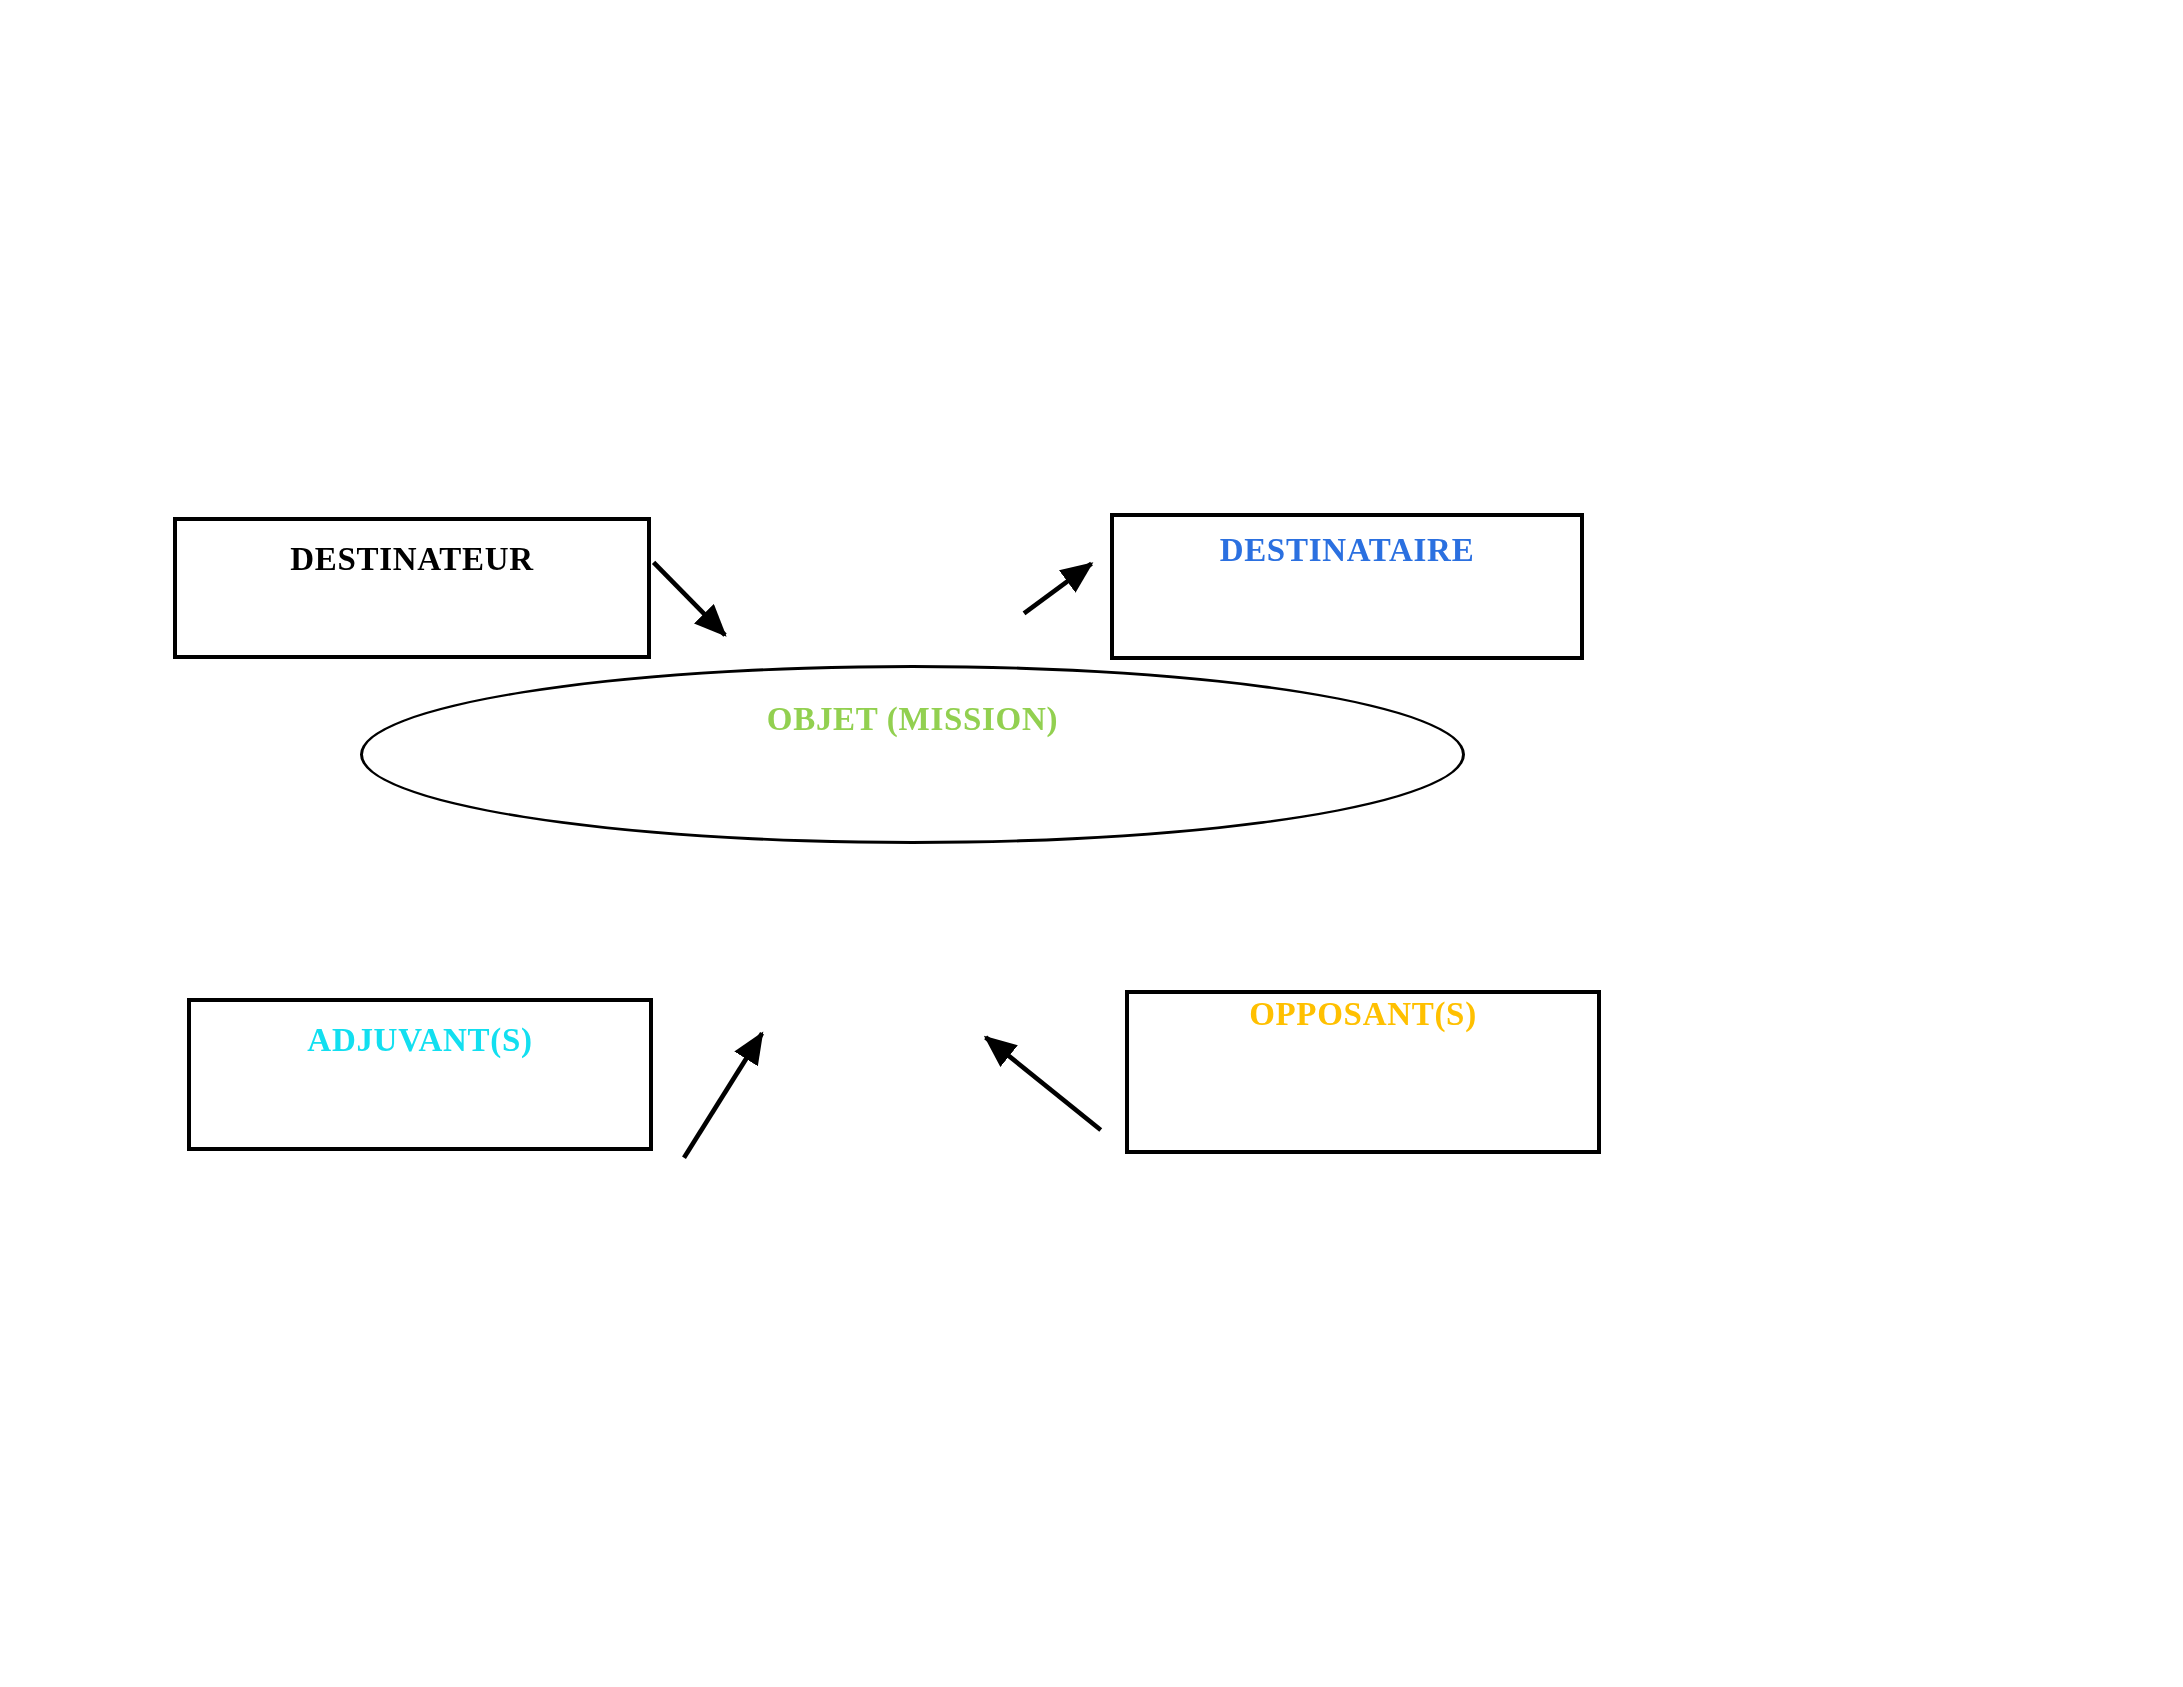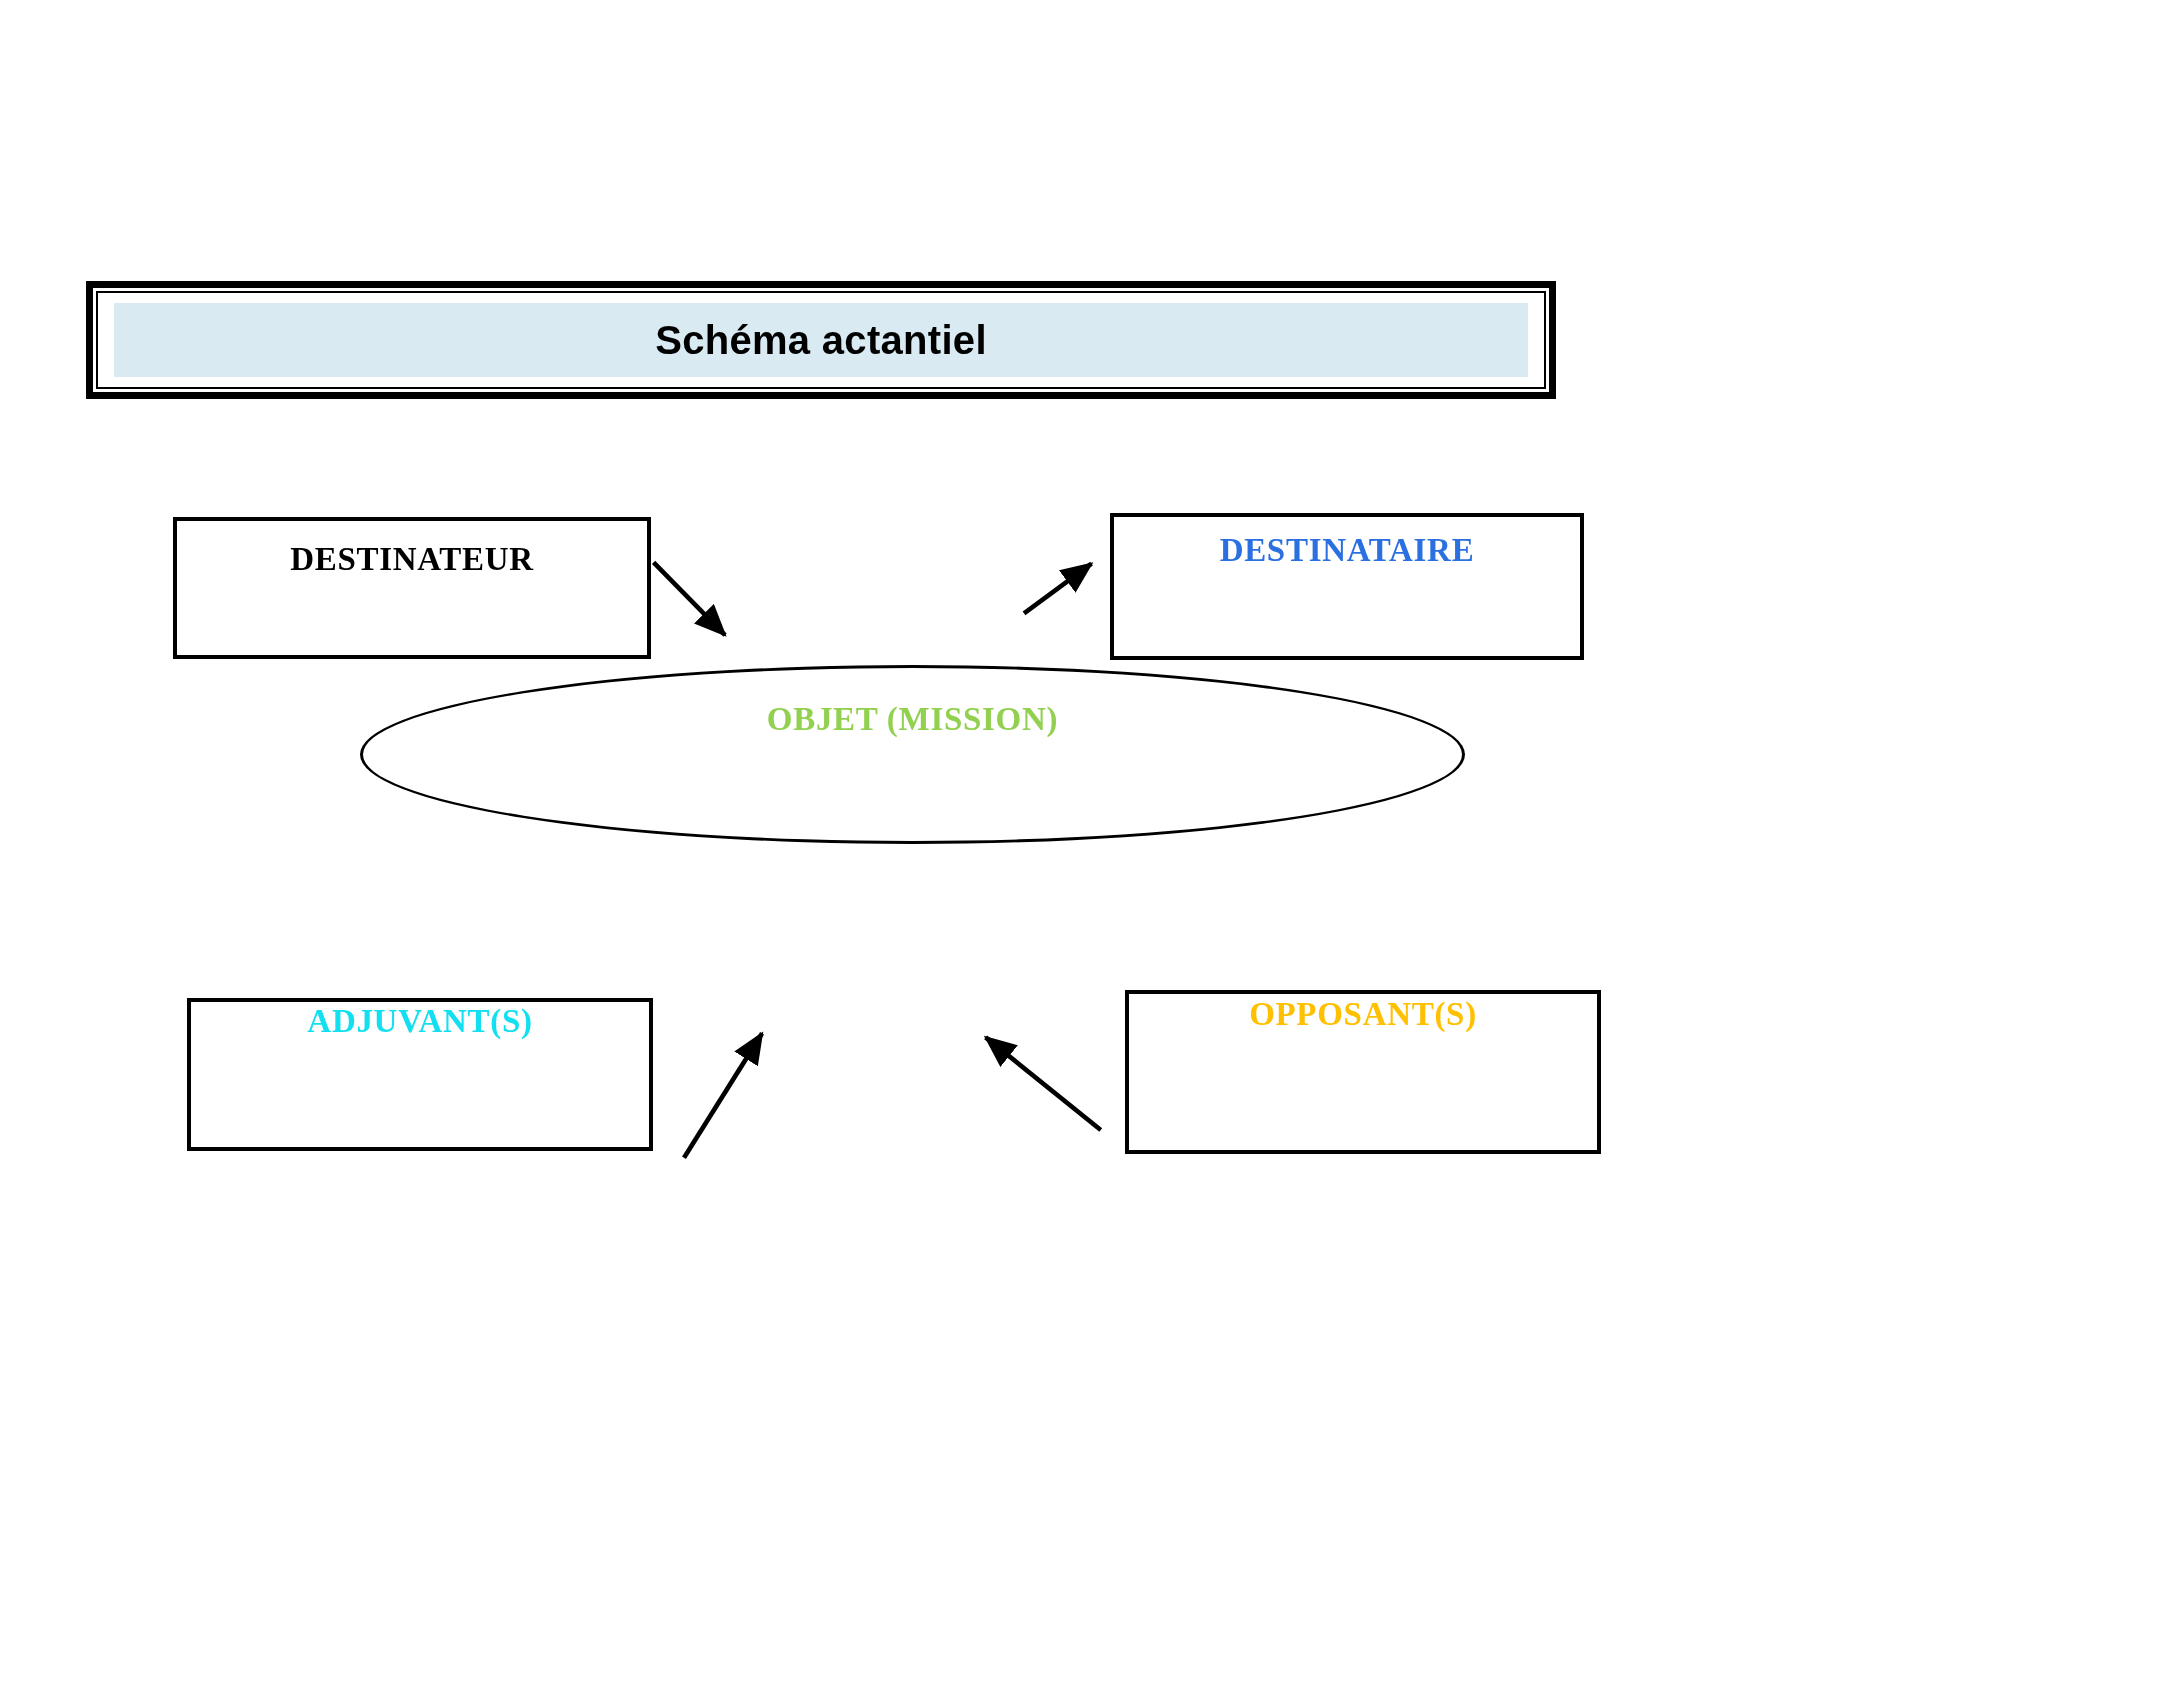--- a/index.html
+++ b/index.html
@@ -32,21 +32,21 @@
 
   
   .node {
     position:absolute; box-sizing:border-box; border:4px solid #000;
     background:#fff; text-align:center; font-weight:bold; font-size:33px;
     font-family:"Liberation Serif", serif; letter-spacing:0.7px;
   }
   #node-destinateur { left:173px;  top:517px;  width:478px; height:142px; padding-top:20px; }
   #node-destinataire{ left:1110px; top:513px;  width:474px; height:147px; padding-top:15px; }
   #node-sujet       { left:651px;  top:871px; width:478px; height:140px; padding-top:14.6px; z-index:3; }
-  #node-adjuvant    { left:187px;  top:998px; width:466px; height:153px; padding-top:1px; z-index:2; }
+  #node-adjuvant    { left:187px;  top:998px; width:466px; height:153px; padding-top:20px; z-index:2; }
   #node-opposant    { left:1125px; top:990px; width:476px; height:164px; padding-top:2px; z-index:2; }
 
   
   #node-objet {
     left:360px; top:665px; width:1105px; height:179px;
     border:3.3px solid #000; border-radius:50%; padding-top:33px;
     background:transparent; z-index:1;
   }
 
   
@@ -54,25 +54,20 @@
     position:absolute; left:0; top:0; width:2183px; height:1687px;
     z-index:4; pointer-events:none;
   }
   .arrows-layer line { stroke:#000; stroke-width:7; }
 </style>
 </head>
 <body>
 
 <div class="page">
 
-  <div class="title-frame">
-    <div class="title-frame-inner">
-      <div class="title-fill" style="background: rgb(218, 234, 242);">Schéma actantiel</div>
-    </div>
-  </div>
 
 
   <div class="node" id="node-destinateur">
     <span style="color: #000000;">DESTINATEUR</span>
   </div>
 
   <div class="node" id="node-destinataire">
     <span style="color: rgb(43, 112, 224);">DESTINATAIRE</span>
   </div>
 

